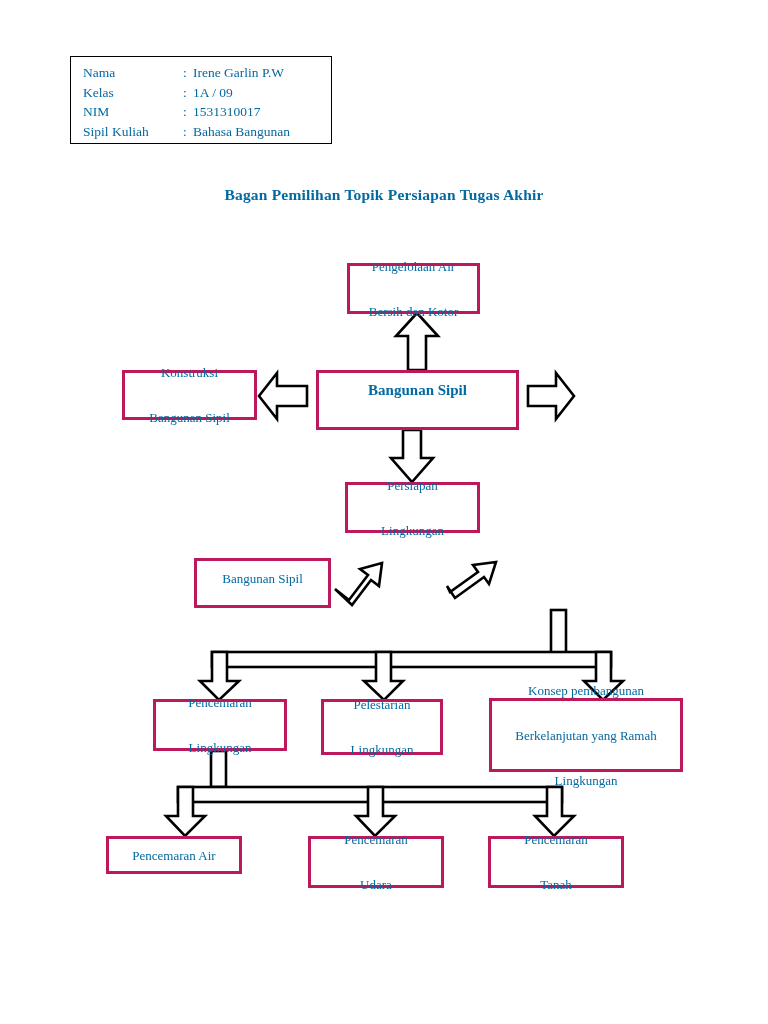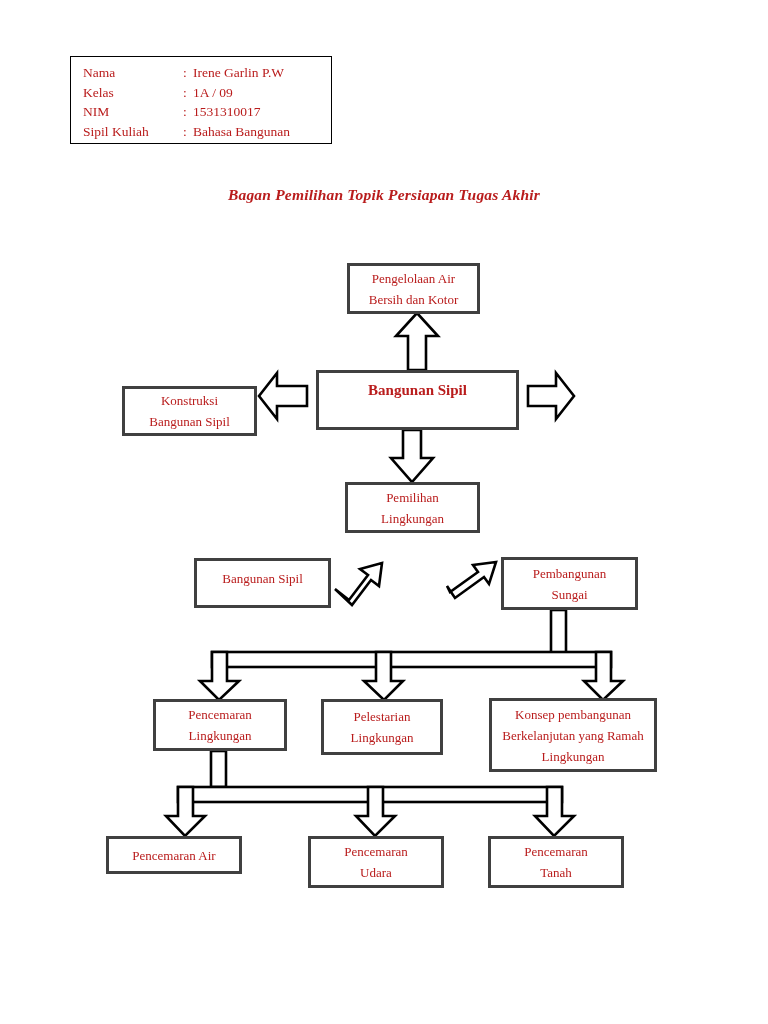--- a/index.html
+++ b/index.html
@@ -6,21 +6,21 @@
     margin: 0;
     padding: 0;
     background: #ffffff;
   }
   #page {
     position: relative;
     width: 768px;
     height: 1024px;
     background: #ffffff;
     font-family: "Liberation Serif", "DejaVu Serif", serif;
-    color: #b91c1c;
+    color: #0369a1;
     overflow: hidden;
   }
 
   
   .id-box {
     position: absolute;
     left: 70px;
     top: 56px;
     width: 262px;
     height: 88px;
@@ -41,37 +41,37 @@
   
   .chart-title {
     position: absolute;
     left: 0;
     top: 186px;
     width: 768px;
     text-align: center;
     font-size: 15.5px;
     font-weight: bold;
     letter-spacing: 0.2px;
-    font-style: italic;
   }
 
   
   .node {
     position: absolute;
     box-sizing: border-box;
-    border: 2px solid #404040;
+    border: 2px solid #be185d;
     background: #fff;
     text-align: center;
     font-size: 13px;
     line-height: 21px;
     display: flex;
     flex-direction: column;
     justify-content: center;
     align-items: center;
     padding: 0 4px;
+    gap: 24px;
   }
   .node.top-align {
     justify-content: flex-start;
     padding-top: 7px;
   }
   .node .ln { display: block; white-space: nowrap; }
 
   .node.thick { border-width: 3px; }
   .node.root { font-size: 15px; font-weight: bold; }
 
@@ -150,55 +150,51 @@
     <polygon points="178,787 193,787 193,816 205,816 185,836 166,816 178,816"></polygon>
     <polygon points="368,787 383,787 383,816 395,816 375,836 356,816 368,816"></polygon>
     <polygon points="547,787 562,787 562,816 574,816 554,836 535,816 547,816"></polygon>
   </svg>
 
   <div class="node thick" style="left:347px; top:263px; width:133px; height:51px;">
     <span class="ln">Pengelolaan Air</span>
     <span class="ln">Bersih dan Kotor</span>
   </div>
 
-  <div class="node thick" style="left:122px; top:370px; width:135px; height:50px;margin-top:16px;">
+  <div class="node thick" style="left:122px; top:370px; width:135px; height:50px;">
     <span class="ln">Konstruksi</span>
     <span class="ln">Bangunan Sipil</span>
   </div>
 
   <div class="node thick root top-align" style="left:316px; top:370px; width:203px; height:60px;">
     <span class="ln">Bangunan Sipil</span>
   </div>
 
 
   <div class="node thick" style="left:345px; top:482px; width:135px; height:51px;">
-    <span class="ln">Pemilihan</span>
+    <span class="ln">Persiapan</span>
     <span class="ln">Lingkungan</span>
   </div>
 
   <div class="node thick top-align" style="left:194px; top:558px; width:137px; height:50px;">
     <span class="ln">Bangunan Sipil</span>
   </div>
 
-  <div class="node thick" style="left:501px; top:557px; width:137px; height:53px;">
-    <span class="ln">Pembangunan</span>
-    <span class="ln">Sungai</span>
-  </div>
 
   <div class="node thick" style="left:153px; top:699px; width:134px; height:52px;">
     <span class="ln">Pencemaran</span>
     <span class="ln">Lingkungan</span>
   </div>
 
   <div class="node thick" style="left:321px; top:699px; width:122px; height:56px;">
     <span class="ln">Pelestarian</span>
     <span class="ln">Lingkungan</span>
   </div>
 
-  <div class="node thick" style="left:489px; top:698px; width:168px; height:74px;">
+  <div class="node thick" style="left:489px; top:698px; width:194px; height:74px;">
     <span class="ln">Konsep pembangunan</span>
     <span class="ln">Berkelanjutan yang Ramah</span>
     <span class="ln">Lingkungan</span>
   </div>
 
   <div class="node thick" style="left:106px; top:836px; width:136px; height:38px;">
     <span class="ln">Pencemaran Air</span>
   </div>
 
   <div class="node thick" style="left:308px; top:836px; width:136px; height:52px;">

